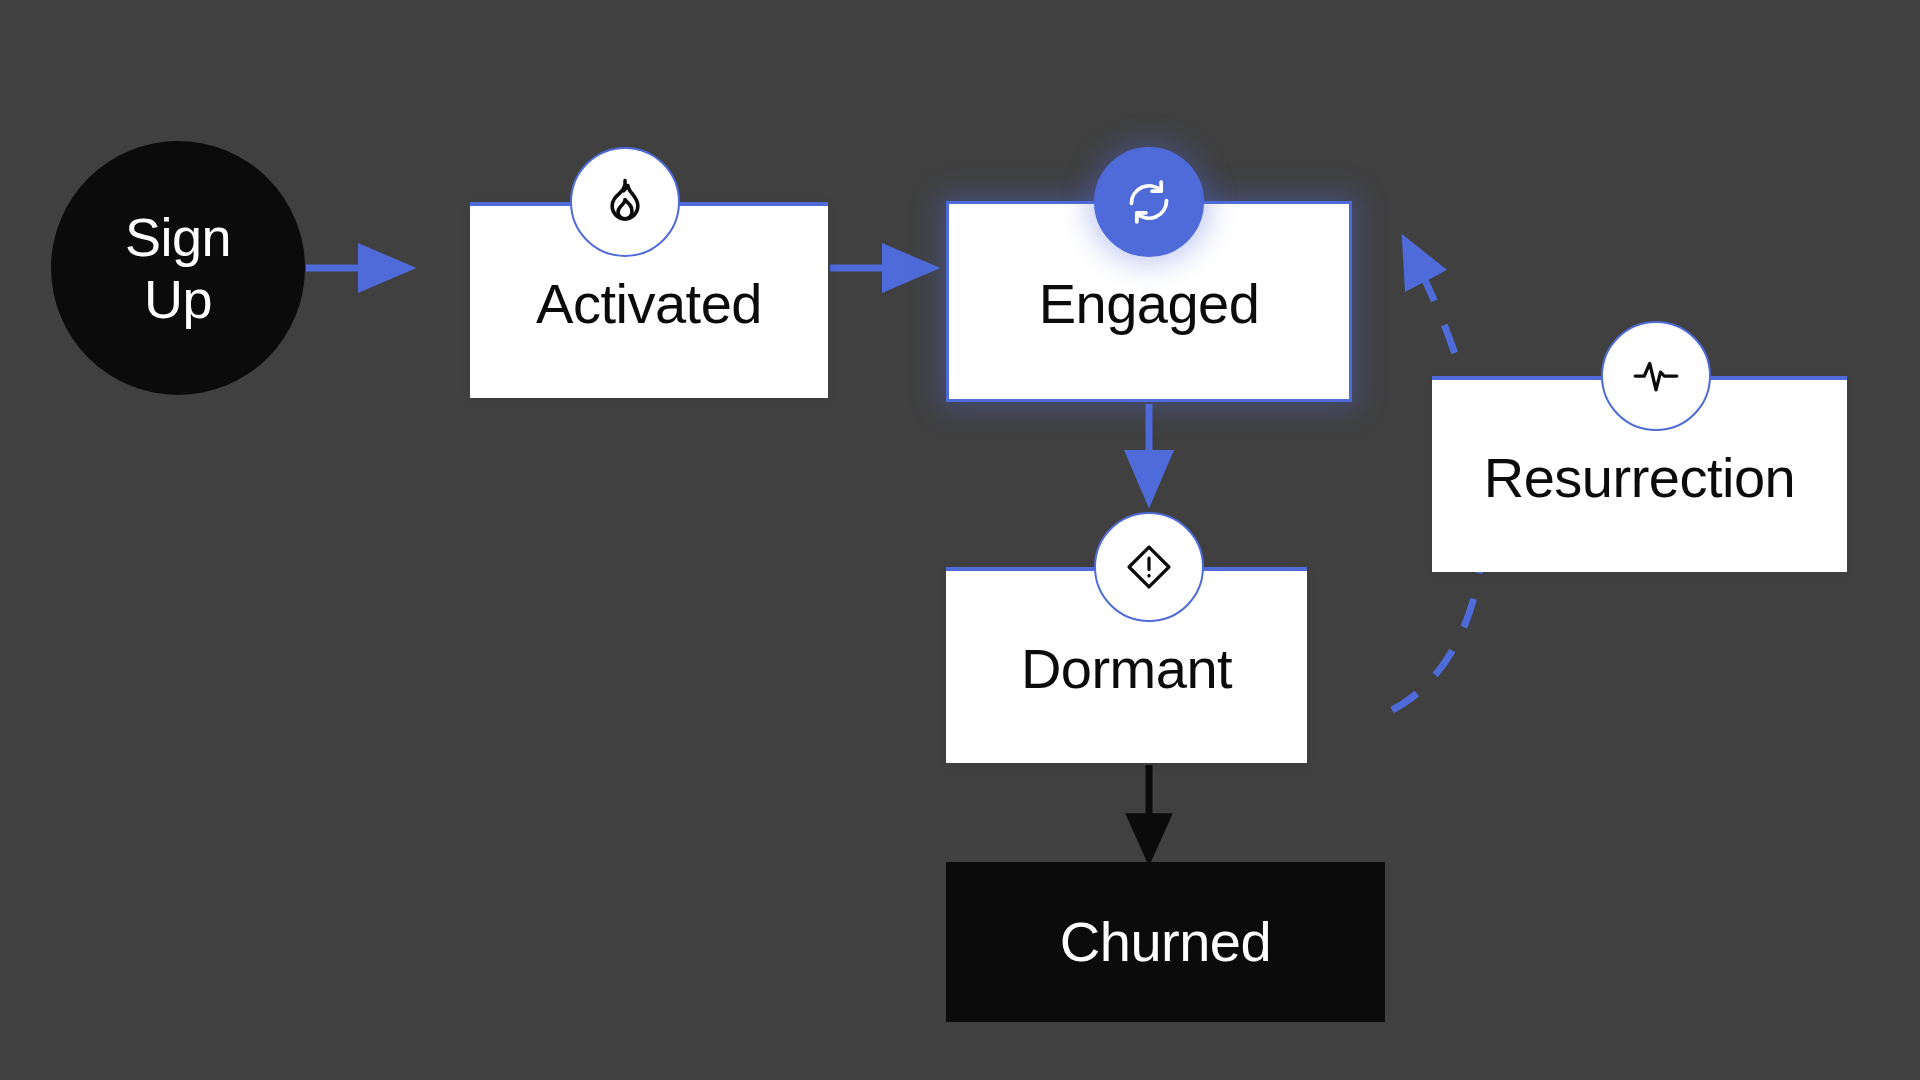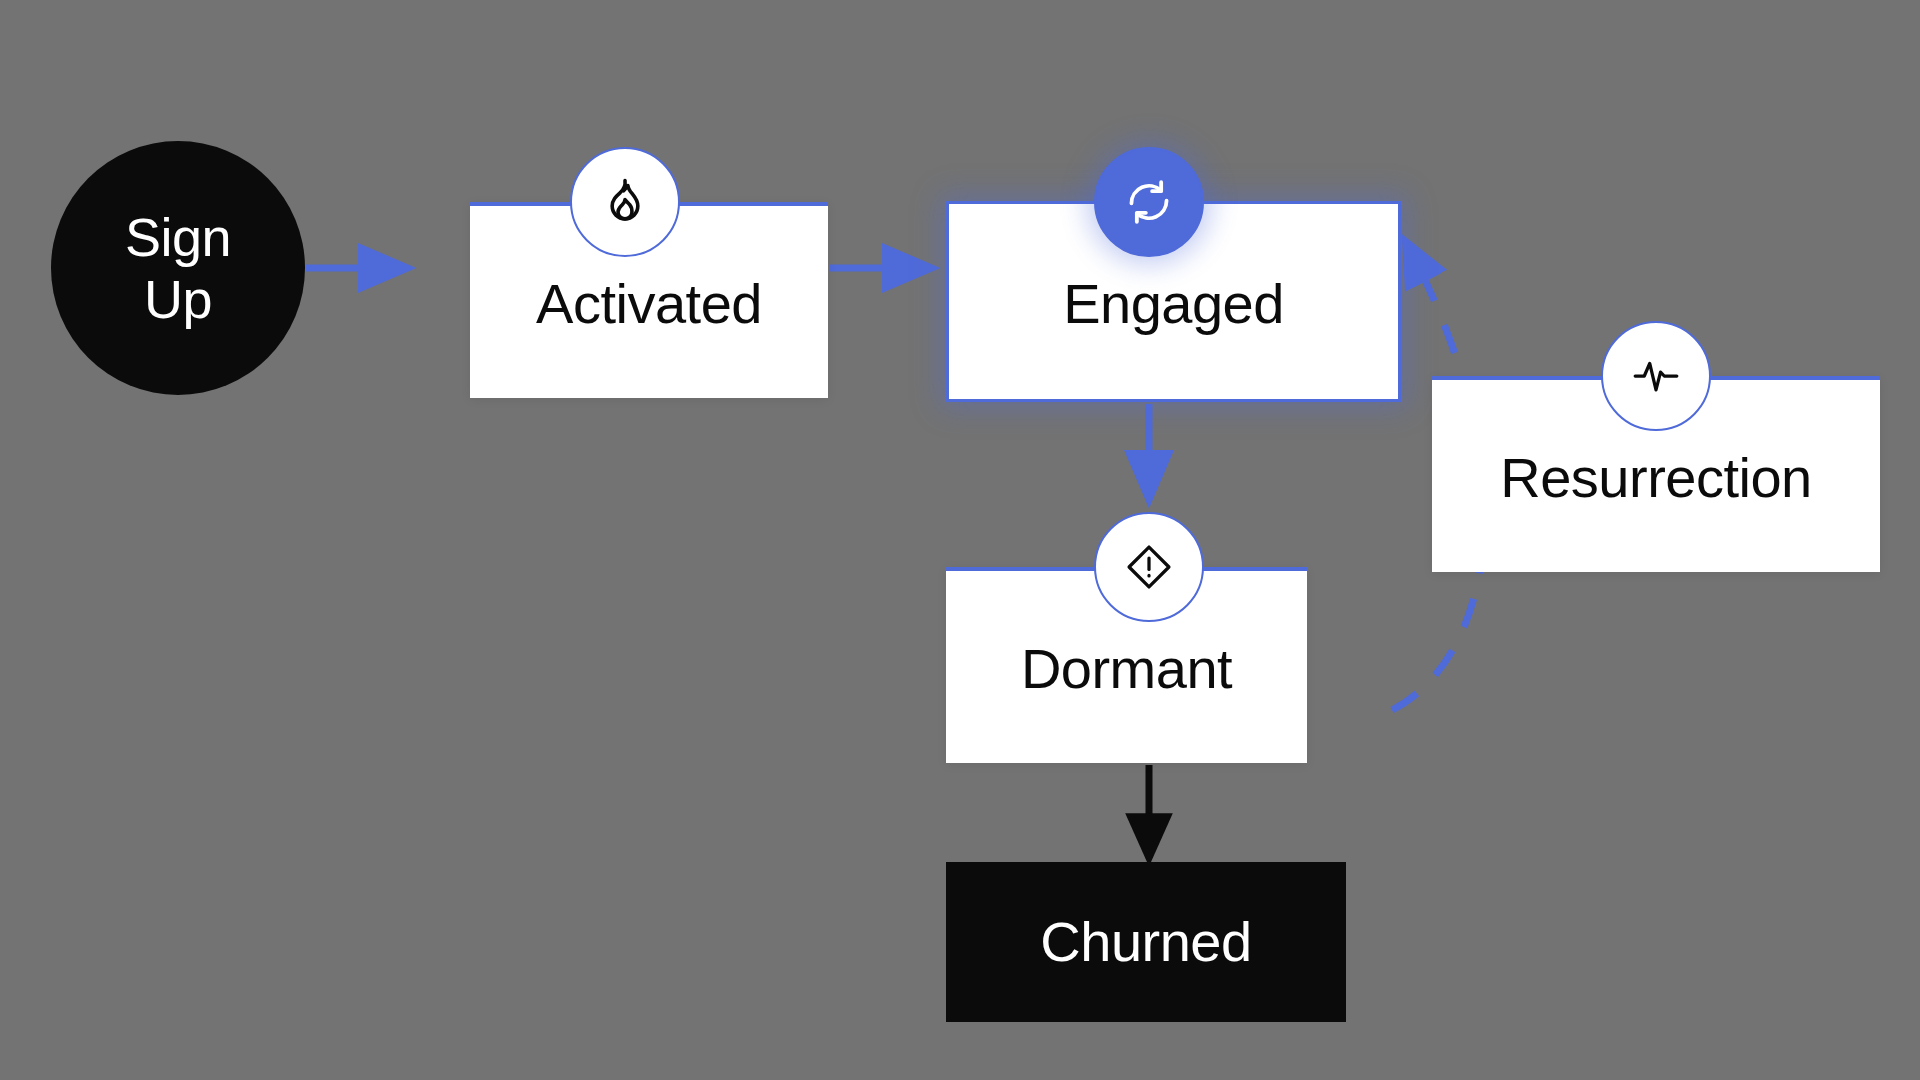--- a/index.html
+++ b/index.html
@@ -12,21 +12,21 @@
     height: 1080px;
     overflow: hidden;
     font-family: "Liberation Sans", sans-serif;
     position: relative;
   }
   #canvas {
     position: absolute;
     inset: 0;
     width: 1920px;
     height: 1080px;
-    background: #737373;
+    background: #404040;
   }
   
   #edges {
     position: absolute;
     left: 0; top: 0;
     width: 1920px;
     height: 1080px;
     z-index: 1;
     pointer-events: none;
   }
@@ -164,21 +164,21 @@
   </div>
   <div class="badge" style="left:570px; top:147px;">
     <span>
       <svg width="54" height="54" viewBox="0 0 24 24" fill="none" stroke="#0b0b0b" stroke-width="1.6" stroke-linecap="round" stroke-linejoin="round">
         <path d="M12 2.5c.4 2.6-.7 4-2.2 5.4C8 9.5 6.3 11 6.3 13.8A5.7 5.7 0 0 0 12 19.5a5.7 5.7 0 0 0 5.7-5.7c0-2.6-1.3-4-2.6-5.6-1-1.2-1.7-2.2-1.8-3.5-.6.9-1.2 1.6-1.9 2.3"></path>
         <path d="M12 19.5a3.1 3.1 0 0 1-3.1-3.1c0-1.5 1-2.3 1.8-3.1.7-.7 1.3-1.4 1.3-2.4.7.9 1.4 1.5 2.1 2.3.8.9 1 1.7 1 3.2A3.1 3.1 0 0 1 12 19.5z"></path>
       </svg>
     </span>
   </div>
 
-  <div class="node" style="left:946px; top:201px; width:455px; height:201px;">
+  <div class="node" style="left:946px; top:201px; width:406px; height:201px;">
     <div class="node-box active">
       <div class="node-label">Engaged</div>
     </div>
   </div>
   <div class="badge filled" style="left:1094px; top:147px;">
     <span>
       <svg width="54" height="54" viewBox="0 0 24 24" fill="none" stroke="#ffffff" stroke-width="1.7" stroke-linecap="round" stroke-linejoin="round">
         <path d="M4.2 12.6a7.8 7.8 0 0 1 13.1-5.7"></path>
         <path d="M19.8 11.4a7.8 7.8 0 0 1-13.1 5.7"></path>
         <polyline points="17.4,3.2 17.4,7.2 13.4,7.2"></polyline>
@@ -195,32 +195,32 @@
   <div class="badge" style="left:1094px; top:512px;">
     <span>
       <svg width="52" height="52" viewBox="0 0 24 24" fill="none" stroke="#0b0b0b" stroke-width="1.5" stroke-linecap="round" stroke-linejoin="round">
         <path d="M12 2.8 21.2 12 12 21.2 2.8 12z"></path>
         <line x1="12" y1="7.9" x2="12" y2="13.1"></line>
         <line x1="12" y1="15.9" x2="12" y2="16.1"></line>
       </svg>
     </span>
   </div>
 
-  <div class="node" style="left:1432px; top:376px; width:448px; height:196px;">
+  <div class="node" style="left:1432px; top:376px; width:415px; height:196px;">
     <div class="node-box">
       <div class="node-label">Resurrection</div>
     </div>
   </div>
   <div class="badge" style="left:1601px; top:321px;">
     <span>
       <svg width="52" height="52" viewBox="0 0 24 24" fill="none" stroke="#0b0b0b" stroke-width="1.5" stroke-linecap="round" stroke-linejoin="round">
         <polyline points="2.4,12 6.6,12 9.1,6.2 12,18.4 14.1,10.2 15.8,12 21.6,12"></polyline>
       </svg>
     </span>
   </div>
 
-  <div class="node" style="left:946px; top:862px; width:400px; height:160px;">
+  <div class="node" style="left:946px; top:862px; width:439px; height:160px;">
     <div class="node-dark">
       <div class="node-label">Churned</div>
     </div>
   </div>
 
 </div>
 
 </body></html>

